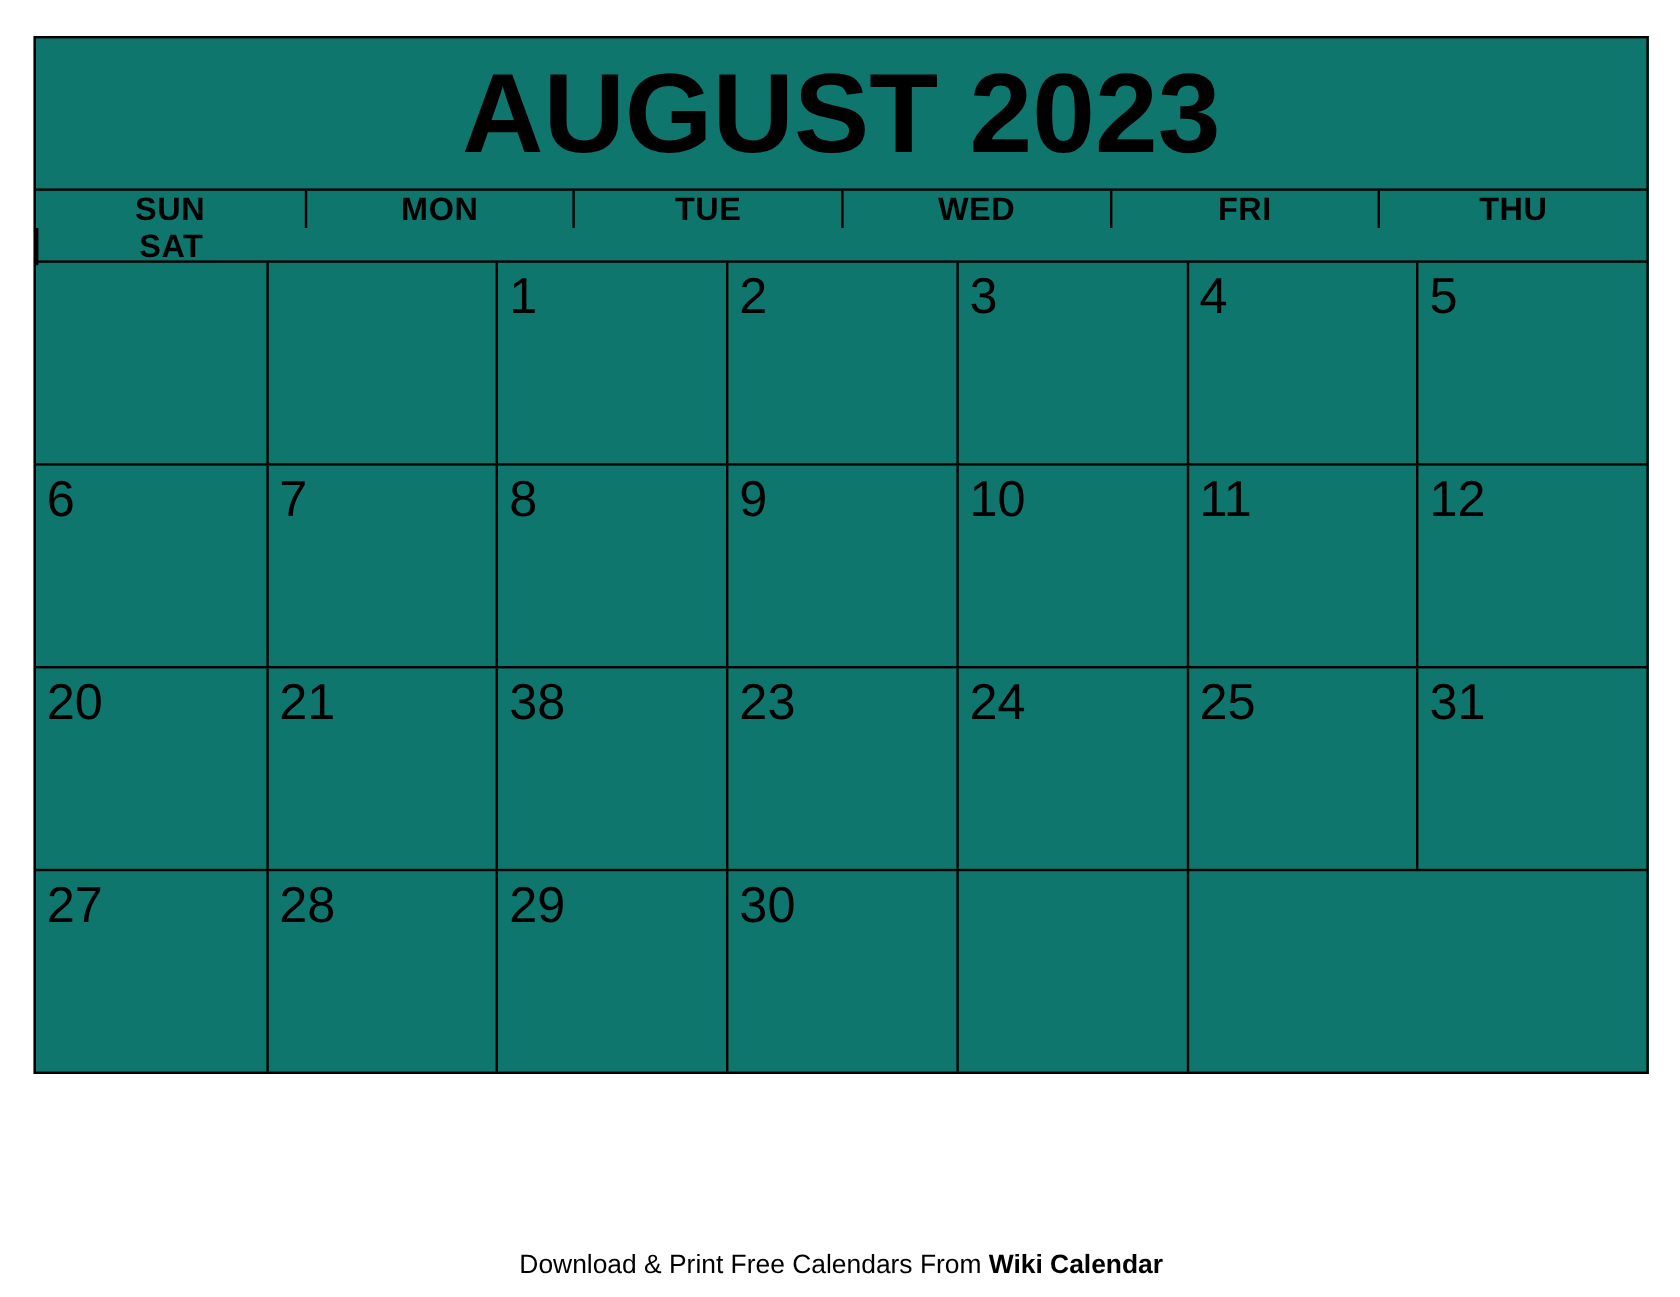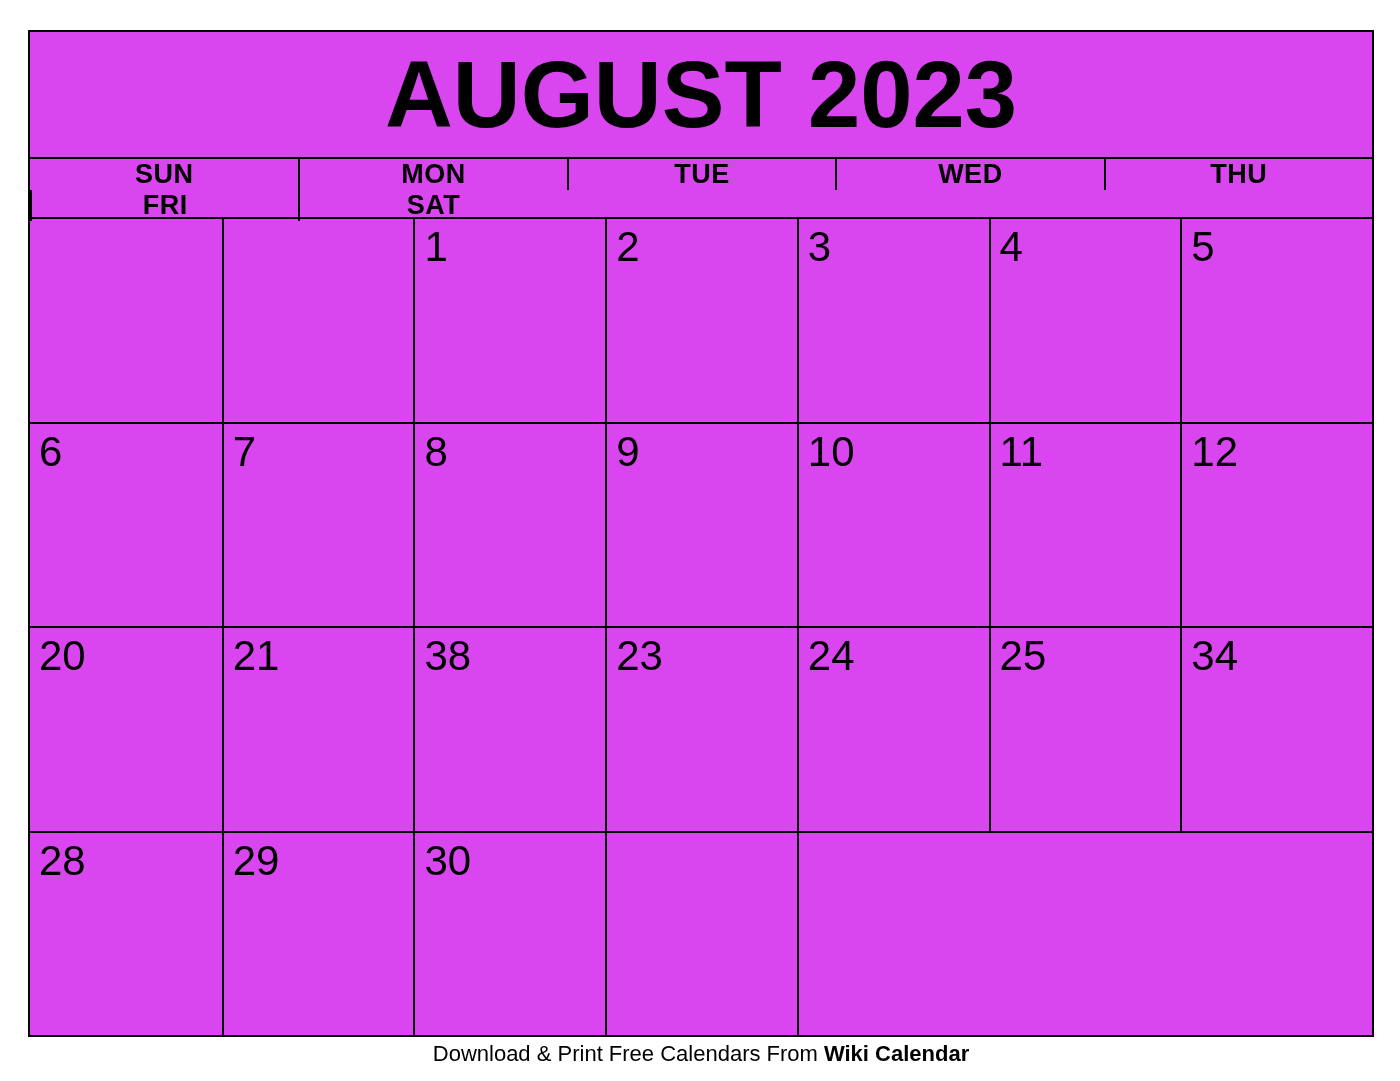--- a/index.html
+++ b/index.html
@@ -9,23 +9,23 @@
     background: #ffffff;
     color: #000000;
     font-family: "Liberation Sans", "DejaVu Sans", sans-serif;
     overflow: hidden;
   }
   .calendar {
     position: absolute;
     left: 28px;
     top: 30px;
     width: 1346px;
-    height: 1007px;
+    height: 865px;
     border: 2px solid #000000;
-    background: #d946ef;
+    background: #0f766e;
     display: flex;
     flex-direction: column;
   }
   .title-section {
     height: 125px;
     flex: 0 0 125px;
     display: flex;
     align-items: center;
     justify-content: center;
   }
@@ -34,21 +34,21 @@
     font-weight: bold;
     letter-spacing: 0px;
     line-height: 1;
     white-space: nowrap;
   }
   .weekday-row {
     flex: 0 0 60px;
     height: 60px;
     border-top: 2px solid #000000;
     display: grid;
-    grid-template-columns: repeat(5, 1fr);
+    grid-template-columns: repeat(6, 1fr);
   }
   .weekday-cell {
     display: flex;
     align-items: center;
     justify-content: center;
     font-size: 27px;
     font-weight: bold;
     letter-spacing: 0.5px;
   }
   .weekday-cell + .weekday-cell { border-left: 2px solid #000000; }
@@ -88,22 +88,22 @@
 
   <div class="title-section">
     <div class="month-title">AUGUST 2023</div>
   </div>
 
   <div class="weekday-row">
     <div class="weekday-cell">SUN</div>
     <div class="weekday-cell">MON</div>
     <div class="weekday-cell">TUE</div>
     <div class="weekday-cell">WED</div>
+    <div class="weekday-cell">FRI</div>
     <div class="weekday-cell">THU</div>
-    <div class="weekday-cell">FRI</div>
     <div class="weekday-cell">SAT</div>
   </div>
 
   <div class="week-row">
     <div class="day-cell"></div>
     <div class="day-cell"></div>
     <div class="day-cell">1</div>
     <div class="day-cell">2</div>
     <div class="day-cell">3</div>
     <div class="day-cell">4</div>
@@ -121,24 +121,25 @@
   </div>
 
 
   <div class="week-row">
     <div class="day-cell">20</div>
     <div class="day-cell">21</div>
     <div class="day-cell">38</div>
     <div class="day-cell">23</div>
     <div class="day-cell">24</div>
     <div class="day-cell">25</div>
-    <div class="day-cell">34</div>
+    <div class="day-cell">31</div>
   </div>
 
   <div class="week-row">
+    <div class="day-cell">27</div>
     <div class="day-cell">28</div>
     <div class="day-cell">29</div>
     <div class="day-cell">30</div>
     <div class="day-cell"></div>
     <div class="day-cell"></div>
   </div>
 
 </div>
 
 <div class="footer"><span>Download &amp; Print Free Calendars From</span><span class="brand">Wiki Calendar</span></div>

